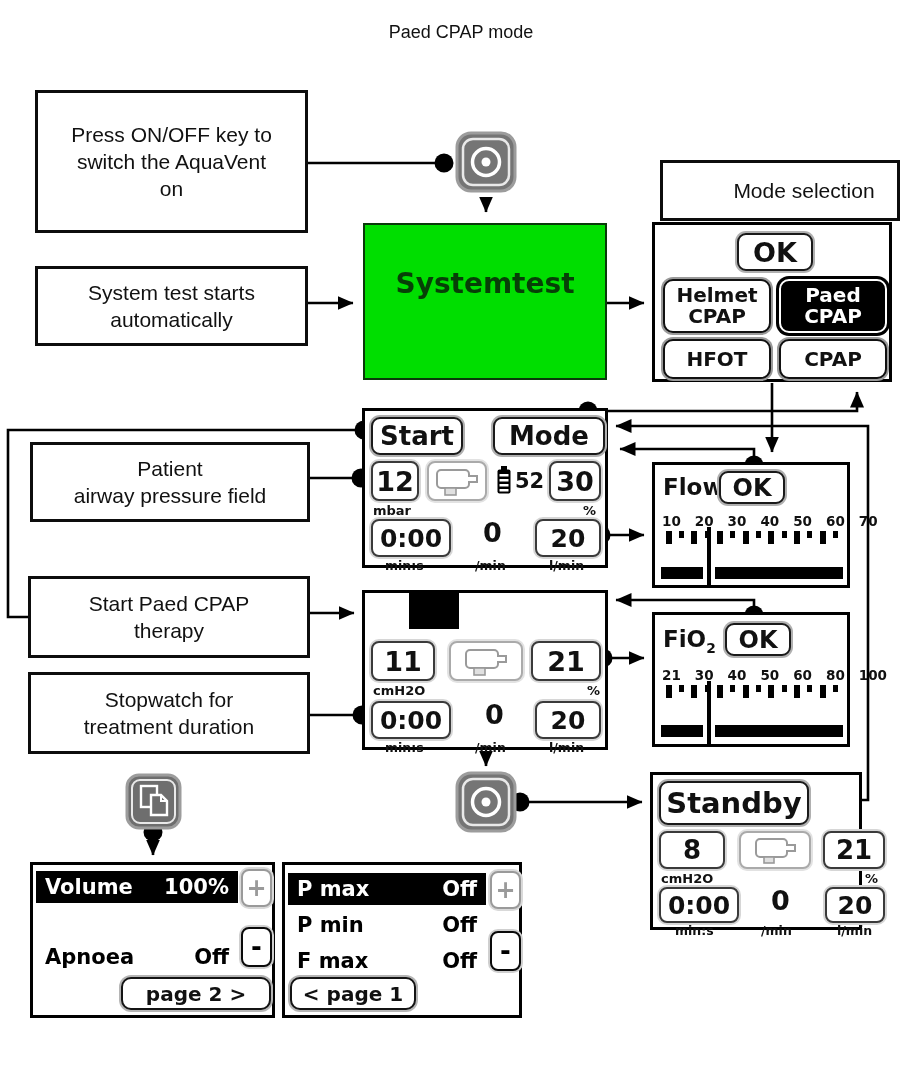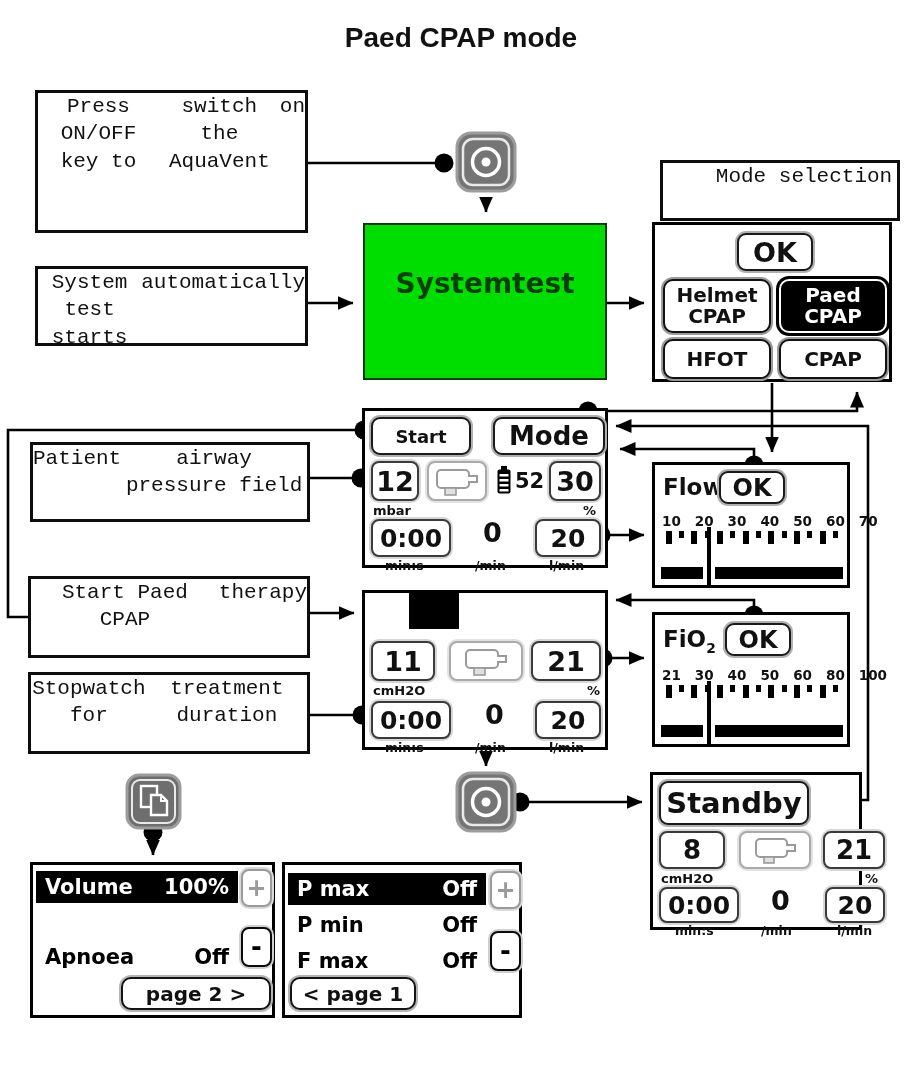--- a/index.html
+++ b/index.html
@@ -1,23 +1,23 @@
 <!DOCTYPE html>
 <html><head>
 <meta charset="utf-8">
 <style>
   html,body{margin:0;padding:0;background:#fff;}
   .canvas{position:relative;width:922px;height:1080px;background:#fff;overflow:hidden;
           font-family:"Liberation Sans",sans-serif;color:#111;}
   .wires{position:absolute;left:0;top:0;width:922px;height:1080px;pointer-events:none;}
 
-  .title{position:absolute;left:0;right:0;top:22px;text-align:center;font-size:28px;font-weight:bold;}
-
-  .box{position:absolute;border:3px solid #0d0d0d;background:#fff;display:flex;
-       justify-content:center;text-align:center;font-size:21px;line-height:1.3;box-sizing:border-box;font-family:Liberation Mono, monospace;}
+  .title{position:absolute;left:0;right:0;top:22px;text-align:center;font-size:18px;font-weight:normal;}
+
+  .box{position:absolute;border:3px solid #0d0d0d;background:#fff;display:flex;flex-direction:column;
+       justify-content:center;text-align:center;font-size:21px;line-height:1.3;box-sizing:border-box;}
   .box span{display:block;}
 
   .scr{position:absolute;background:#fff;border:3px solid #000;box-sizing:border-box;}
   .dbtn{position:absolute;background:#fff;border:2px solid #1a1a1a;border-radius:9px;
         box-shadow:0 0 0 2px #b0b0b0;display:flex;align-items:center;justify-content:center;
         font-family:"DejaVu Sans",sans-serif;font-weight:bold;box-sizing:border-box;}
   .val{position:absolute;background:#fff;border:2px solid #3a3a3a;border-radius:8px;
        box-shadow:0 0 0 2px #d6d6d6;display:flex;align-items:center;justify-content:center;
        font-family:"DejaVu Sans",sans-serif;font-weight:bold;box-sizing:border-box;}
   .unit{position:absolute;font-family:"DejaVu Sans",sans-serif;font-weight:bold;font-size:13px;}
@@ -156,21 +156,21 @@
     </div>
     <div class="modebtn sel" style="left:124px;top:54px;width:108px;height:54px;">
       <span>Paed</span>
       <span>CPAP</span>
     </div>
     <div class="modebtn" style="left:8px;top:114px;width:108px;height:40px;">HFOT</div>
     <div class="modebtn" style="left:124px;top:114px;width:108px;height:40px;">CPAP</div>
   </div>
 
   <div class="scr" style="left:362px;top:408px;width:246px;height:160px;">
-    <div class="dbtn" style="left:6px;top:6px;width:100px;height:38px;font-size:18px;">Start</div>
+    <div class="dbtn" style="left:6px;top:6px;width:92px;height:38px;font-size:26px;">Start</div>
     <div class="dbtn" style="left:128px;top:6px;width:112px;height:38px;font-size:26px;">Mode</div>
     <div class="val" style="left:6px;top:50px;width:48px;height:40px;font-size:27px;">12</div>
     <div class="iconbox" style="left:62px;top:50px;width:60px;height:40px;">
       <svg width="48" height="34">
         <path d="M8 6 h24 a4 4 0 0 1 4 4 v2 h8 v6 h-8 v2 a4 4 0 0 1 -4 4 h-24 a4 4 0 0 1 -4 -4 v-10 a4 4 0 0 1 4 -4 z" fill="none" stroke="#9a9a9a" stroke-width="2"></path>
         <rect x="12" y="24" width="11" height="7" fill="#e0e0e0" stroke="#9a9a9a" stroke-width="1.6"></rect>
       </svg>
     </div>
     <svg style="position:absolute;left:130px;top:54px;" width="18" height="30">
       <rect x="6" y="1" width="6" height="4" fill="#000"></rect>

